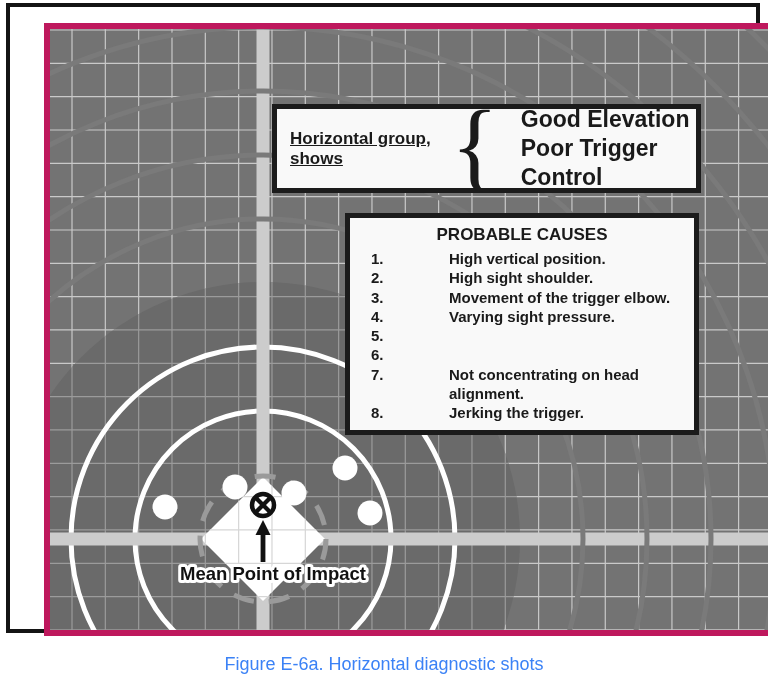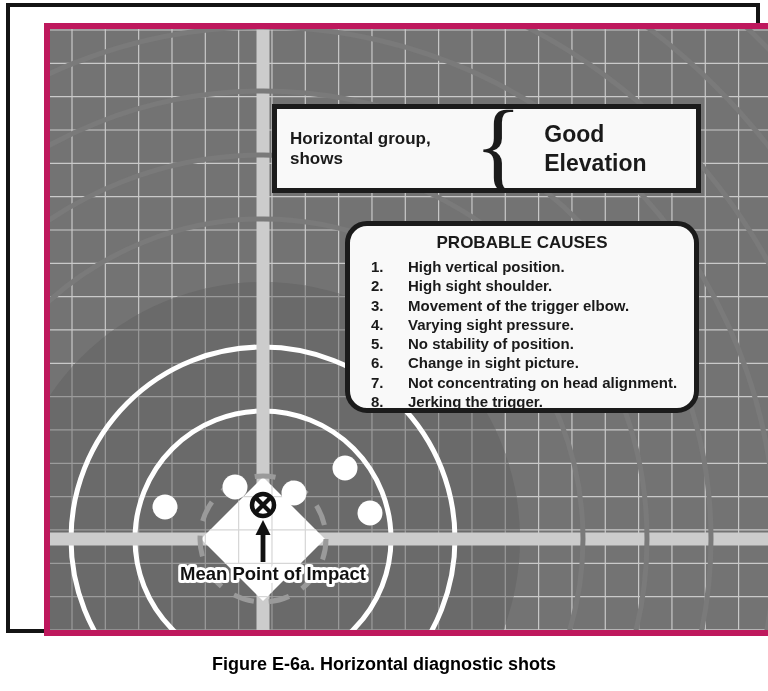--- a/index.html
+++ b/index.html
@@ -18,36 +18,36 @@
   .grid-area svg{display:block;}
   .callout-box{
     position:absolute;background:#f9f9f9;border:5px solid #1b1b1b;
     box-sizing:border-box;z-index:5;
   }
   .annotation-box{
     left:272px;top:104px;width:429px;height:89px;
     display:flex;align-items:center;
   }
   .annotation-label{
-    margin-left:13px;width:196px;font-size:17px;font-weight:bold;line-height:20px;
+    margin-left:13px;width:196px;font-size:17px;font-weight:bold;line-height:20px;text-decoration:underline;
   }
   .brace-glyph{
     font-family:"Liberation Serif", serif;font-size:100px;font-weight:normal;
     line-height:0.72;margin-left:8px;transform:translateY(-3px);color:#1b1b1b;
   }
   .conclusions{margin-left:22px;font-size:23px;font-weight:bold;line-height:29px;}
-  .causes-box{left:345px;top:221px;width:354px;height:192px;border-radius:22px;}
+  .causes-box{left:345px;top:213px;width:354px;height:222px;}
   .causes-title{text-align:center;font-size:17px;font-weight:bold;margin-top:7px;}
   .causes-list{margin-top:4px;}
   .cause-row{display:flex;font-size:15px;font-weight:bold;line-height:19.3px;}
   .cause-num{padding-left:21px;width:37px;flex:none;}
-  .cause-text{flex:1;}
+  .cause-text{flex:1;margin-left:41px;}
   .figure-caption{
     position:absolute;top:654px;left:0;width:768px;text-align:center;
-    font-size:18px;font-weight:bold;color:#000000;
+    font-size:18px;font-weight:normal;color:#3b82f6;
   }
 </style>
 </head>
 <body>
 
 <div class="screen">
 
   <div class="target-frame">
     <div class="grid-area">
       <svg id="target-svg" width="730" height="601" viewBox="0 0 730 601" xmlns="http://www.w3.org/2000/svg">
@@ -221,20 +221,21 @@
           <text x="223" y="551" text-anchor="middle" font-size="18.5" font-weight="bold" font-family="&quot;Liberation Sans&quot;, sans-serif" fill="#111111">Mean Point of Impact</text>
         </svg>
     </div>
   </div>
 
   <div class="callout-box annotation-box">
     <div class="annotation-label">Horizontal group, shows</div>
     <div class="brace-glyph">{</div>
     <div class="conclusions">
       <div>Good Elevation</div>
+      <div>Poor Trigger Control</div>
     </div>
   </div>
 
   <div class="callout-box causes-box">
     <div class="causes-title">PROBABLE CAUSES</div>
     <div class="causes-list" id="causes-list">
         <div class="cause-row">
           <span class="cause-num">1.</span>
           <span class="cause-text">High vertical position.</span>
         </div>
@@ -245,25 +246,23 @@
         <div class="cause-row">
           <span class="cause-num">3.</span>
           <span class="cause-text">Movement of the trigger elbow.</span>
         </div>
         <div class="cause-row">
           <span class="cause-num">4.</span>
           <span class="cause-text">Varying sight pressure.</span>
         </div>
         <div class="cause-row">
           <span class="cause-num">5.</span>
-          <span class="cause-text">No stability of position.</span>
         </div>
         <div class="cause-row">
           <span class="cause-num">6.</span>
-          <span class="cause-text">Change in sight picture.</span>
         </div>
         <div class="cause-row">
           <span class="cause-num">7.</span>
           <span class="cause-text">Not concentrating on head alignment.</span>
         </div>
         <div class="cause-row">
           <span class="cause-num">8.</span>
           <span class="cause-text">Jerking the trigger.</span>
         </div>
       </div>

